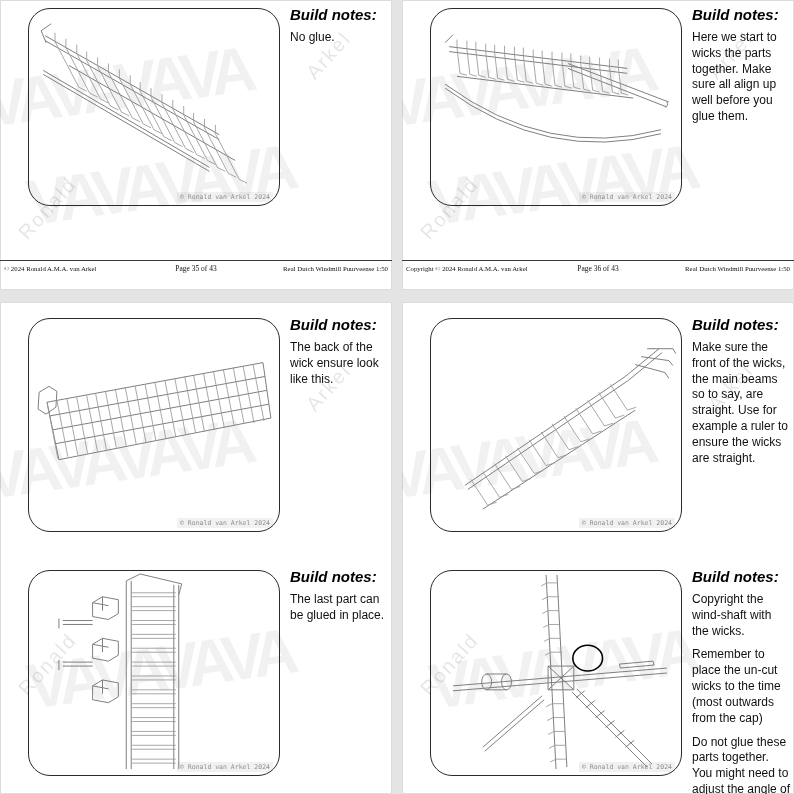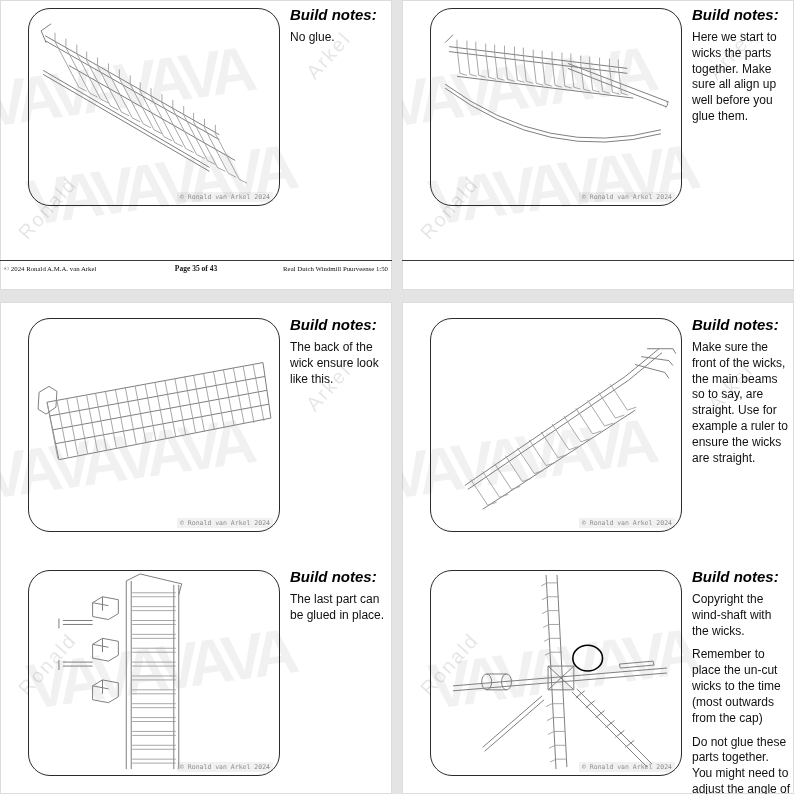--- a/index.html
+++ b/index.html
@@ -22,21 +22,21 @@
   .n1{top:14px}
   .n2{top:266px}
   .notes-title{font-style:italic;font-weight:700;font-size:15px;margin-bottom:7px;color:#000;
                font-family:"Liberation Sans",sans-serif}
   .note{font-size:12px;line-height:1.32;color:#101010;margin-bottom:8px}
   
   .foot-rule{position:absolute;left:0;right:0;top:260px;border-top:1px solid #3a3a3a}
   .pfooter{position:absolute;left:4px;right:4px;top:264px;display:flex;align-items:baseline;
            font-family:"Liberation Serif",serif;color:#111}
   .f-left{flex:1;font-size:6.8px;text-align:left;white-space:nowrap;overflow:hidden}
-  .f-center{font-size:7.5px;font-weight:700;white-space:nowrap;padding:0 6px}
+  .f-center{font-size:7.5px;font-weight:400;white-space:nowrap;padding:0 6px}
   .f-right{flex:1;font-size:6.8px;text-align:right;white-space:nowrap;overflow:hidden}
   
   .wm{position:absolute;inset:0;pointer-events:none;overflow:hidden}
   .wm-big{position:absolute;font-weight:700;font-size:64px;letter-spacing:-7px;
           color:rgba(0,0,0,.055);transform:rotate(-8deg);white-space:nowrap}
   .wm-b1{left:-16px;top:50px}
   .wm-b2{left:26px;top:148px}
   .page-bottom .wm-b1{top:120px}
   .page-bottom .wm-b2{top:330px}
   .wm-name{position:absolute;font-size:20px;color:rgba(0,0,0,.10);transform:rotate(-48deg);letter-spacing:2px}
@@ -145,20 +145,25 @@
             <use href="#slatB" transform="translate(189,59)"></use>
         </g>
       </svg>
       <figcaption class="cap">© Ronald van Arkel 2024</figcaption>
     </figure>
     <aside class="notes notes-top">
       <h4 class="notes-title">Build notes:</h4>
       <p class="note">Here we start to wicks the parts together. Make sure all align up well before you glue them.</p>
     </aside>
     <div class="foot-rule"></div>
+    <footer class="pfooter">
+      <span class="f-left">Copyright © 2024 Ronald A.M.A. van Arkel</span>
+      <span class="f-center">Page 36 of 43</span>
+      <span class="f-right">Real Dutch Windmill Puurveense 1:50</span>
+    </footer>
   </section>
 
   <section class="page page-bottom">
     <div class="wm">
       <span class="wm-big wm-b1">VAVAVAVA</span>
       <span class="wm-big wm-b2">VAVAVAVA</span>
       <span class="wm-name wm-n1">Ronald</span>
       <span class="wm-name wm-n2">Arkel</span>
     </div>
 

